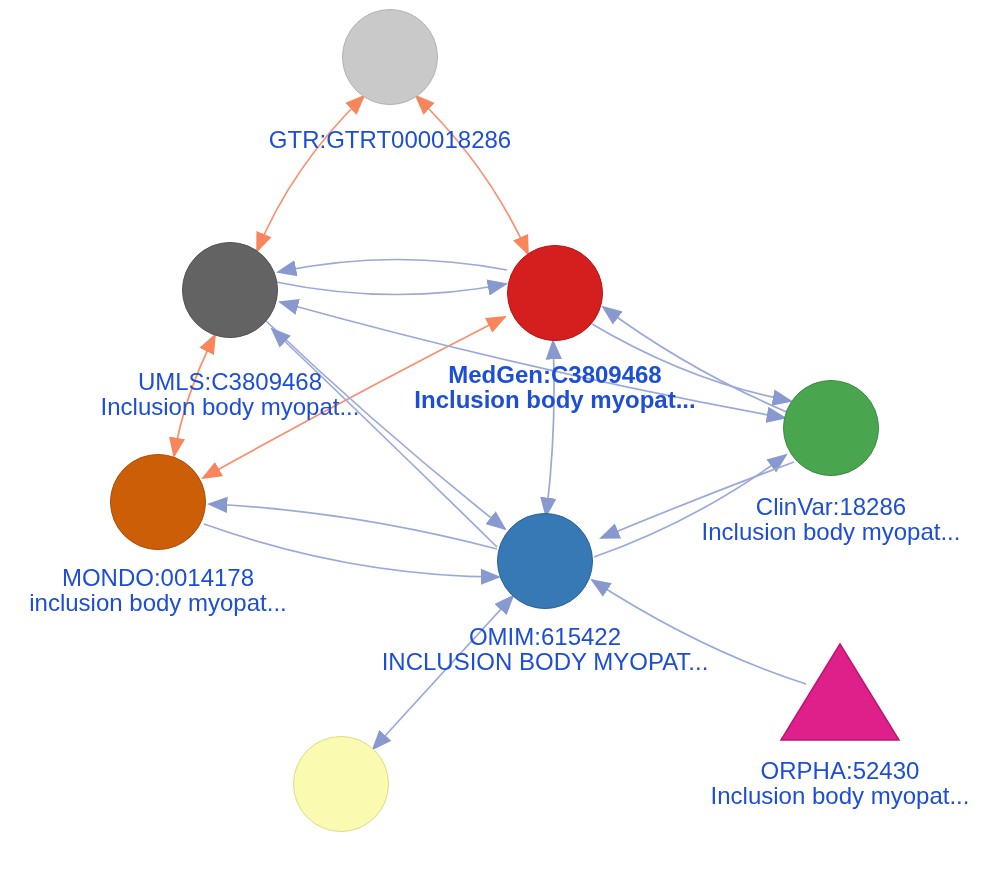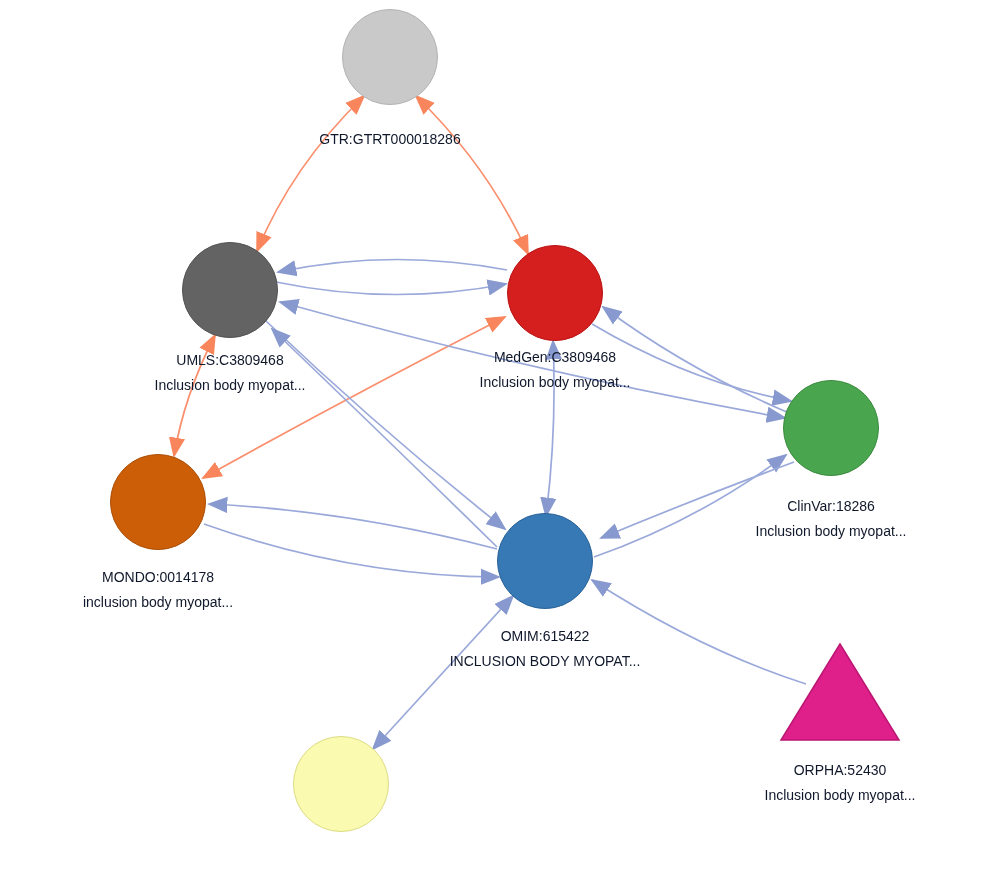--- a/index.html
+++ b/index.html
@@ -5,21 +5,21 @@
   html,body{margin:0;padding:0;background:#ffffff;}
   #canvas{
     position:relative;width:1000px;height:893px;background:#ffffff;overflow:hidden;
     font-family:"Liberation Sans", sans-serif;
   }
   #edge-layer{position:absolute;left:0;top:0;width:1000px;height:893px;}
   .node{position:absolute;width:96px;height:96px;border-radius:50%;border:1.5px solid transparent;box-sizing:border-box;}
   .node-tri{position:absolute;}
   .node-label{
     position:absolute;width:420px;text-align:center;
-    font-size:14px;line-height:25px;color:#0f172a;letter-spacing:0px;white-space:nowrap;
+    font-size:24px;line-height:25px;color:#1d4ed8;letter-spacing:0px;white-space:nowrap;
   }
 </style>
 </head>
 <body>
 
 <div id="canvas">
 
   <svg id="edge-layer" xmlns="http://www.w3.org/2000/svg">
     <defs>
       <marker id="arrow-blue-end" viewBox="0 0 10 8" refX="9" refY="4" markerWidth="12" markerHeight="10" orient="auto">
@@ -67,25 +67,25 @@
     <svg width="124" height="104">
       <polygon points="62,4 3,100 121,100" fill="#df1f8a" stroke="#bb1672" stroke-width="1.5"></polygon>
     </svg>
   </div>
   <div class="node" style="left: 293px; top: 736px; background: rgb(250, 250, 176); border-color: rgb(220, 220, 133);"></div>
 
   <div class="node-label" style="left:180px;top:127px;">
     <div>GTR:GTRT000018286</div>
     <div></div>
   </div>
-  <div class="node-label" style="left:20px;top:348px;">
+  <div class="node-label" style="left:20px;top:369px;">
     <div>UMLS:C3809468</div>
     <div>Inclusion body myopat...</div>
   </div>
-  <div class="node-label" style="left:345px;top:345px;">
+  <div class="node-label" style="left:345px;top:362px;font-weight:bold;">
     <div>MedGen:C3809468</div>
     <div>Inclusion body myopat...</div>
   </div>
   <div class="node-label" style="left:621px;top:494px;">
     <div>ClinVar:18286</div>
     <div>Inclusion body myopat...</div>
   </div>
   <div class="node-label" style="left:-52px;top:565px;">
     <div>MONDO:0014178</div>
     <div>inclusion body myopat...</div>

